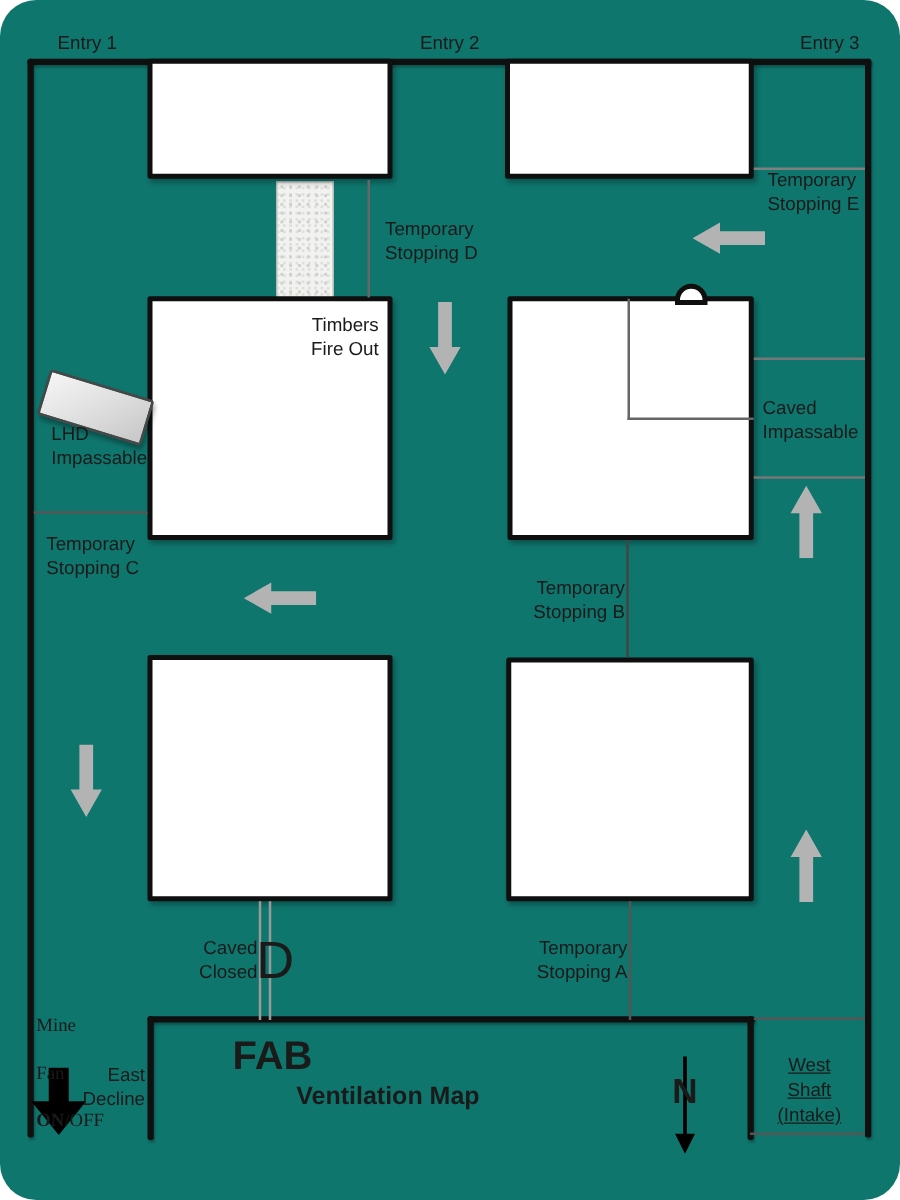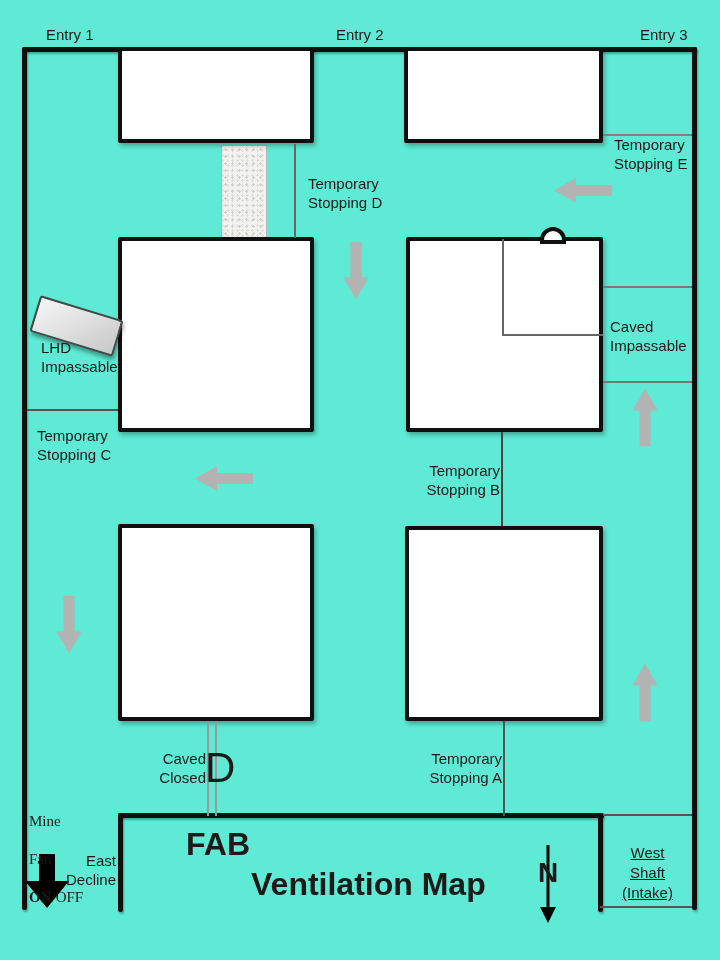--- a/index.html
+++ b/index.html
@@ -1,18 +1,18 @@
 <!DOCTYPE html>
 <html><head>
 <meta charset="utf-8">
 <style>
   html,body{margin:0;padding:0;background:#fff;}
   #canvas{
-    position:relative;width:720px;height:960px;background:#5eead4;overflow:hidden;
-    font-family:"Liberation Sans","DejaVu Sans",sans-serif;color:#1a1a1a;
+    position:relative;width:720px;height:960px;background:#0f766e;overflow:hidden;
+    font-family:"Liberation Sans","DejaVu Sans",sans-serif;color:#1a1a1a;border-radius:29px;
   }
   .wall{position:absolute;background:#0f0f0f;border-radius:2px;box-shadow:1px 2px 2px rgba(0,0,0,.28);}
   .block{
     position:absolute;background:#ffffff;border:4px solid #0f0f0f;border-radius:2px;
     box-shadow:2px 3px 4px rgba(0,0,0,.28);box-sizing:border-box;z-index:2;
   }
   .thin{position:absolute;z-index:3;}
   .label{
     position:absolute;font-size:15px;line-height:19px;white-space:pre-line;z-index:6;
   }
@@ -29,21 +29,21 @@
     background:linear-gradient(135deg,#f5f5f5 0%,#e2e2e2 45%,#c7c7c7 100%);
     border:2px solid #474747;border-radius:3px;transform:rotate(17deg);
     box-shadow:2px 3px 4px rgba(0,0,0,.35);
   }
   .doorarch{
     position:absolute;left:540px;top:227px;width:26px;height:17px;z-index:5;
     background:#fff;border:4px solid #0f0f0f;border-radius:14px 14px 0 0;box-sizing:border-box;
   }
   .bigD{position:absolute;left:205px;top:746px;font-size:42px;line-height:44px;z-index:6;}
   .fab{position:absolute;left:186px;top:826px;font-size:32px;font-weight:bold;z-index:6;}
-  .venttitle{position:absolute;left:251px;top:866px;font-size:32px;font-weight:bold;z-index:6;}
+  .venttitle{position:absolute;left:237px;top:866px;font-size:20px;font-weight:bold;z-index:6;}
   .compassN{position:absolute;left:534px;top:857px;width:28px;text-align:center;font-size:28px;font-weight:bold;z-index:7;}
   svg{display:block;}
 </style>
 </head>
 <body>
 
 <div id="canvas">
 
   <div class="wall" style="left:22px;top:47px;width:675px;height:5px;"></div>
   <div class="wall" style="left:22px;top:47px;width:5px;height:863px;"></div>
@@ -128,20 +128,22 @@
       <line x1="14" y1="0" x2="14" y2="64" stroke="#000" stroke-width="3"></line>
       <polygon fill="#000" points="6,62 22,62 14,78"></polygon>
     </svg>
   </div>
   <div class="compassN">N</div>
 
   <div class="label" style="left:614px;top:135px;">Temporary
 Stopping E</div>
   <div class="label" style="left:308px;top:174px;">Temporary
 Stopping D</div>
+  <div class="label r" style="left:200px;top:251px;width:103px;">Timbers
+Fire Out</div>
   <div class="label" style="left:610px;top:317px;">Caved
 Impassable</div>
   <div class="label" style="left:41px;top:338px;z-index:6;">LHD
 Impassable</div>
   <div class="label" style="left:37px;top:426px;">Temporary
 Stopping C</div>
   <div class="label r" style="left:398px;top:461px;width:102px;">Temporary
 Stopping B</div>
   <div class="label r" style="left:400px;top:749px;width:102px;">Temporary
 Stopping A</div>

